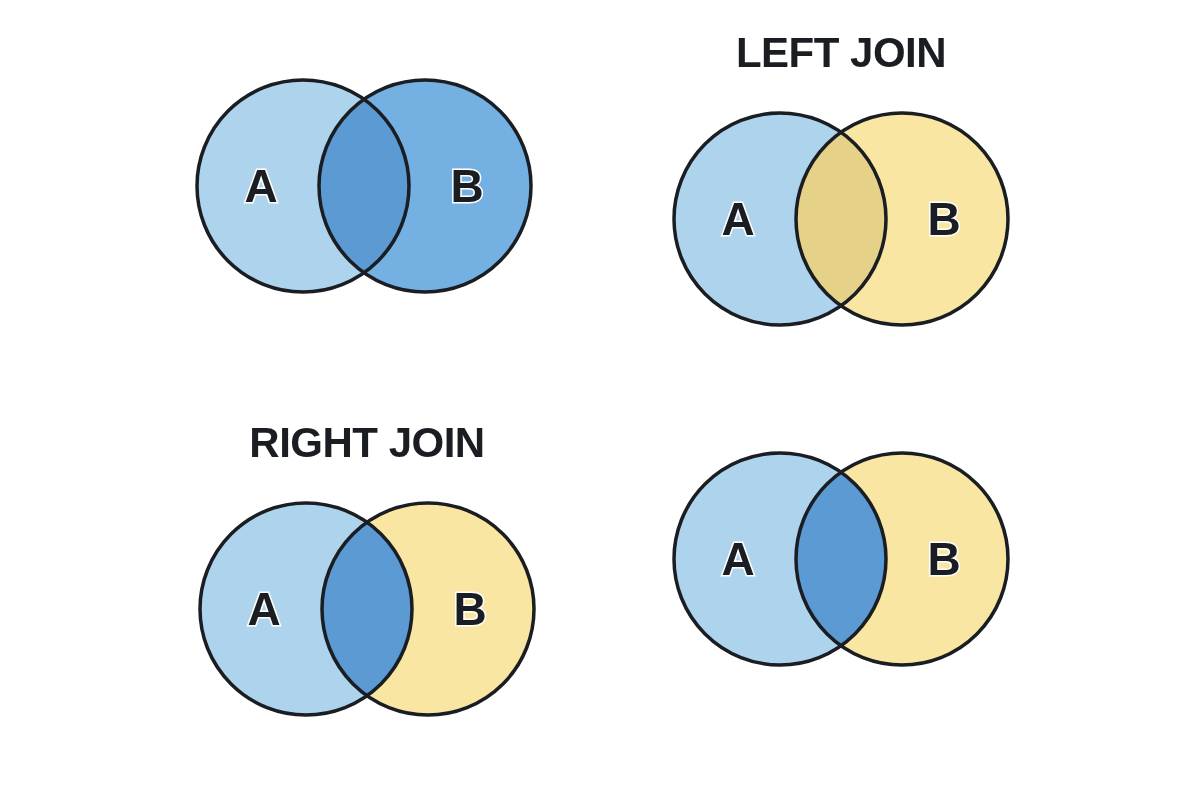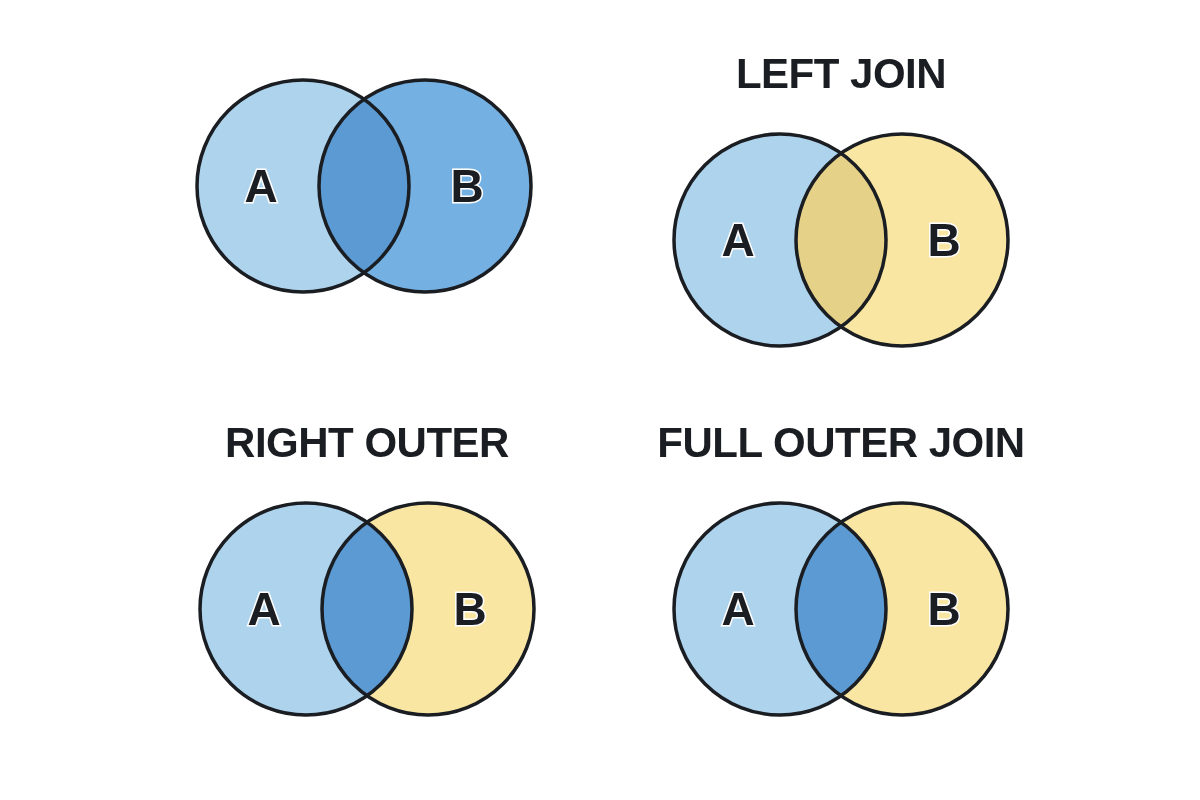--- a/index.html
+++ b/index.html
@@ -55,58 +55,57 @@
     <circle cx="159" cy="111" r="106" fill="#AED3ED"></circle>
     <circle cx="281" cy="111" r="106" fill="#74B1E2"></circle>
     <circle cx="281" cy="111" r="106" clip-path="url(#clipA0)" fill="#5B9AD2"></circle>
     <circle class="outline" cx="159" cy="111" r="106"></circle>
     <circle class="outline" cx="281" cy="111" r="106"></circle>
     <text class="set-label" x="117" y="111">A</text>
     <text class="set-label" x="323" y="111">B</text>
   </svg>
 </section>
 
-<section class="diagram" style="left:621px; top:49px;">
+<section class="diagram" style="left:621px; top:28px;">
   <h2>LEFT JOIN</h2>
   <svg width="440" height="222" viewBox="0 0 440 222">
     <defs>
       <clipPath id="clipA1">
           <circle cx="159" cy="111" r="106"></circle>
         </clipPath>
     </defs>
     <circle cx="159" cy="111" r="106" fill="#AED3ED"></circle>
     <circle cx="281" cy="111" r="106" fill="#F9E6A3"></circle>
     <circle cx="281" cy="111" r="106" clip-path="url(#clipA1)" fill="#E6D189"></circle>
     <circle class="outline" cx="159" cy="111" r="106"></circle>
     <circle class="outline" cx="281" cy="111" r="106"></circle>
     <text class="set-label" x="117" y="111">A</text>
     <text class="set-label" x="323" y="111">B</text>
   </svg>
 </section>
 
 <section class="diagram" style="left:147px; top:418px;">
-  <h2>RIGHT OUTER</h2>
+  <h2>RIGHT JOIN</h2>
   <svg width="440" height="222" viewBox="0 0 440 222">
     <defs>
       <clipPath id="clipA2">
           <circle cx="159" cy="111" r="106"></circle>
         </clipPath>
     </defs>
     <circle cx="159" cy="111" r="106" fill="#AED3ED"></circle>
     <circle cx="281" cy="111" r="106" fill="#F9E6A3"></circle>
     <circle cx="281" cy="111" r="106" clip-path="url(#clipA2)" fill="#5B9AD2"></circle>
     <circle class="outline" cx="159" cy="111" r="106"></circle>
     <circle class="outline" cx="281" cy="111" r="106"></circle>
     <text class="set-label" x="117" y="111">A</text>
     <text class="set-label" x="323" y="111">B</text>
   </svg>
 </section>
 
 <section class="diagram" style="left:621px; top:418px;">
-  <h2>FULL OUTER JOIN</h2>
   <svg width="440" height="222" viewBox="0 0 440 222">
     <defs>
       <clipPath id="clipA3">
           <circle cx="159" cy="111" r="106"></circle>
         </clipPath>
     </defs>
     <circle cx="159" cy="111" r="106" fill="#AED3ED"></circle>
     <circle cx="281" cy="111" r="106" fill="#F9E6A3"></circle>
     <circle cx="281" cy="111" r="106" clip-path="url(#clipA3)" fill="#5B9AD2"></circle>
     <circle class="outline" cx="159" cy="111" r="106"></circle>

